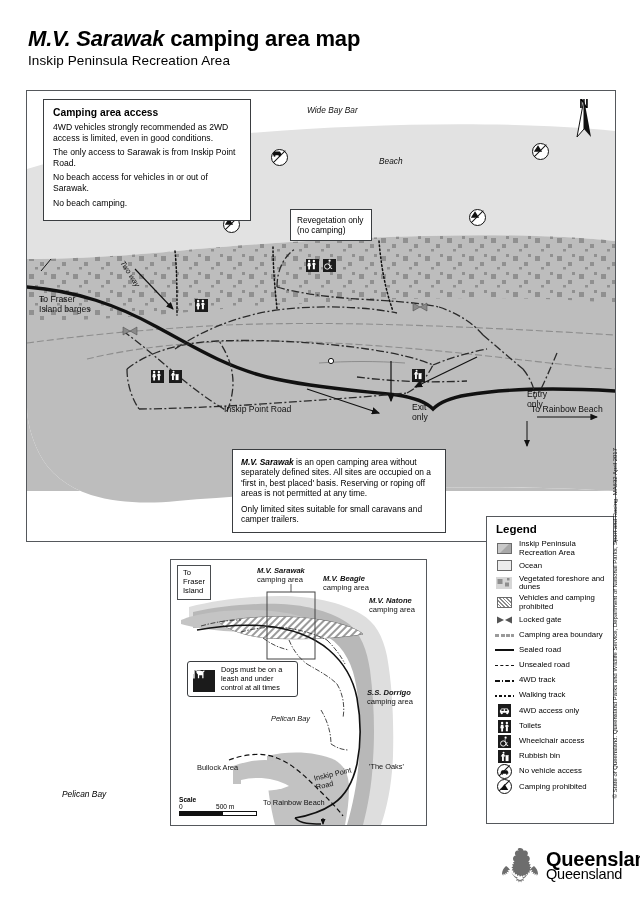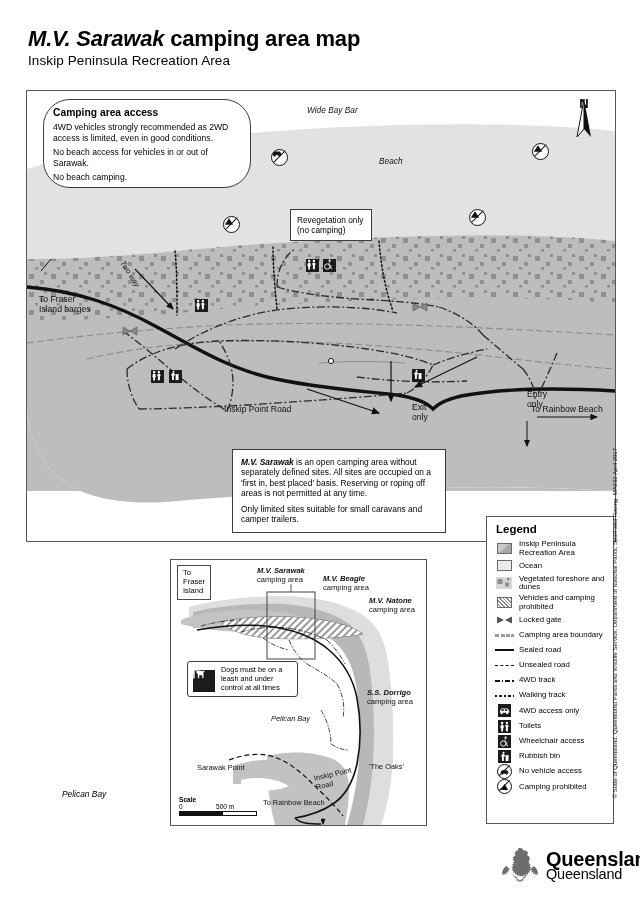--- a/index.html
+++ b/index.html
@@ -13,21 +13,21 @@
   
   #main-map{position:absolute;left:26px;top:90px;width:588px;height:450px;border:1.5px solid #55585c;background:#fff;overflow:hidden;}
   #main-map svg{position:absolute;left:0;top:0;}
 
   
   .mlab{position:absolute;font-size:8.3px;font-style:italic;white-space:nowrap;color:#111;}
   .mlab-r{position:absolute;font-size:8.6px;white-space:nowrap;color:#111;}
 
   
   .callout{position:absolute;background:#fff;border:1px solid #3a3d40;box-sizing:border-box;}
-  #access-box{left:16px;top:8px;width:208px;padding:7px 9px 4px 9px;border-radius:27px;}
+  #access-box{left:16px;top:8px;width:208px;padding:7px 9px 12px 9px;}
   #access-box h4{margin:0 0 4px 0;font-size:10.3px;font-weight:bold;}
   #access-box p{margin:0 0 4px 0;font-size:8.6px;line-height:10.6px;}
   #access-box p:last-child{margin-bottom:0;}
 
   #reveg-box{left:263px;top:118px;width:82px;padding:5px 6px;}
   #reveg-box p{margin:0;font-size:8.3px;line-height:10px;}
 
   #sarawak-note{left:205px;top:358px;width:214px;padding:7px 8px 8px 8px;}
   #sarawak-note p{margin:0 0 5px 0;font-size:8.4px;line-height:10.4px;}
   #sarawak-note p:last-child{margin-bottom:0;}
@@ -274,20 +274,21 @@
   <div class="circ" style="position:absolute;left:442px;top:118px;width:15px;height:15px;">
     <svg width="10" height="9" viewBox="0 0 12 10">
         <path d="M6,1 L11,9 H1 Z" fill="#111"></path>
       </svg>
     <span class="slash" style="width:17px;left:-1px;top:6px;"></span>
   </div>
 
   <div class="callout" id="access-box">
     <h4>Camping area access</h4>
     <p>4WD vehicles strongly recommended as 2WD access is limited, even in good conditions.</p>
+    <p>The only access to Sarawak is from Inskip Point Road.</p>
     <p>No beach access for vehicles in or out of Sarawak.</p>
     <p>No beach camping.</p>
   </div>
 
   <div class="callout" id="reveg-box">
     <p>Revegetation only</p>
     <p>(no camping)</p>
   </div>
 
   <div class="callout" id="sarawak-note">
@@ -535,21 +536,21 @@
       <svg width="18" height="18" viewBox="0 0 20 20">
           <circle cx="6" cy="3.4" r="1.8" fill="#fff"></circle>
           <path d="M4.4,5.8 h3.2 l2.4,3.6 l-1.2,.9 l-1.4,-2 v10 H5.8 v-5 h-.6 v5 H3.4 V7.8 l-1.1,1.6 l-1.2,-.9 z" fill="#fff"></path>
           <path d="M9.8,9.4 C12,9.4 14.6,9.4 16.4,10.4 l1.6,-1.2 l.4,1 l-1.2,1.2 v6.6 h-1.4 v-3.4 h-3.4 v3.4 h-1.4 v-4.2 c-1,-.6 -1.6,-1.6 -1.8,-2.6 z" fill="#fff"></path>
         </svg>
     </span>
     <span class="dtxt">Dogs must be on a leash and under control at all times</span>
   </div>
 
   <div class="ilab-i" style="left:100px;top:154px;">Pelican Bay</div>
-  <div class="ilab" style="left:26px;top:203px;">Sarawak Point</div>
+  <div class="ilab" style="left:26px;top:203px;">Bullock Area</div>
   <div class="ilab" style="left:198px;top:202px;">'The Oaks'</div>
   <div class="ilab" style="left:142px;top:214px;transform:rotate(-13deg);transform-origin:left top;width:52px;line-height:9px;white-space:normal;">Inskip Point Road</div>
   <div class="ilab" style="left:92px;top:238px;">To Rainbow Beach</div>
 
   <div id="scale">
     <div class="sttl">Scale</div>
     <div class="snums">
       <span class="s0">0</span>
       <span class="s500">500 m</span>
     </div>

